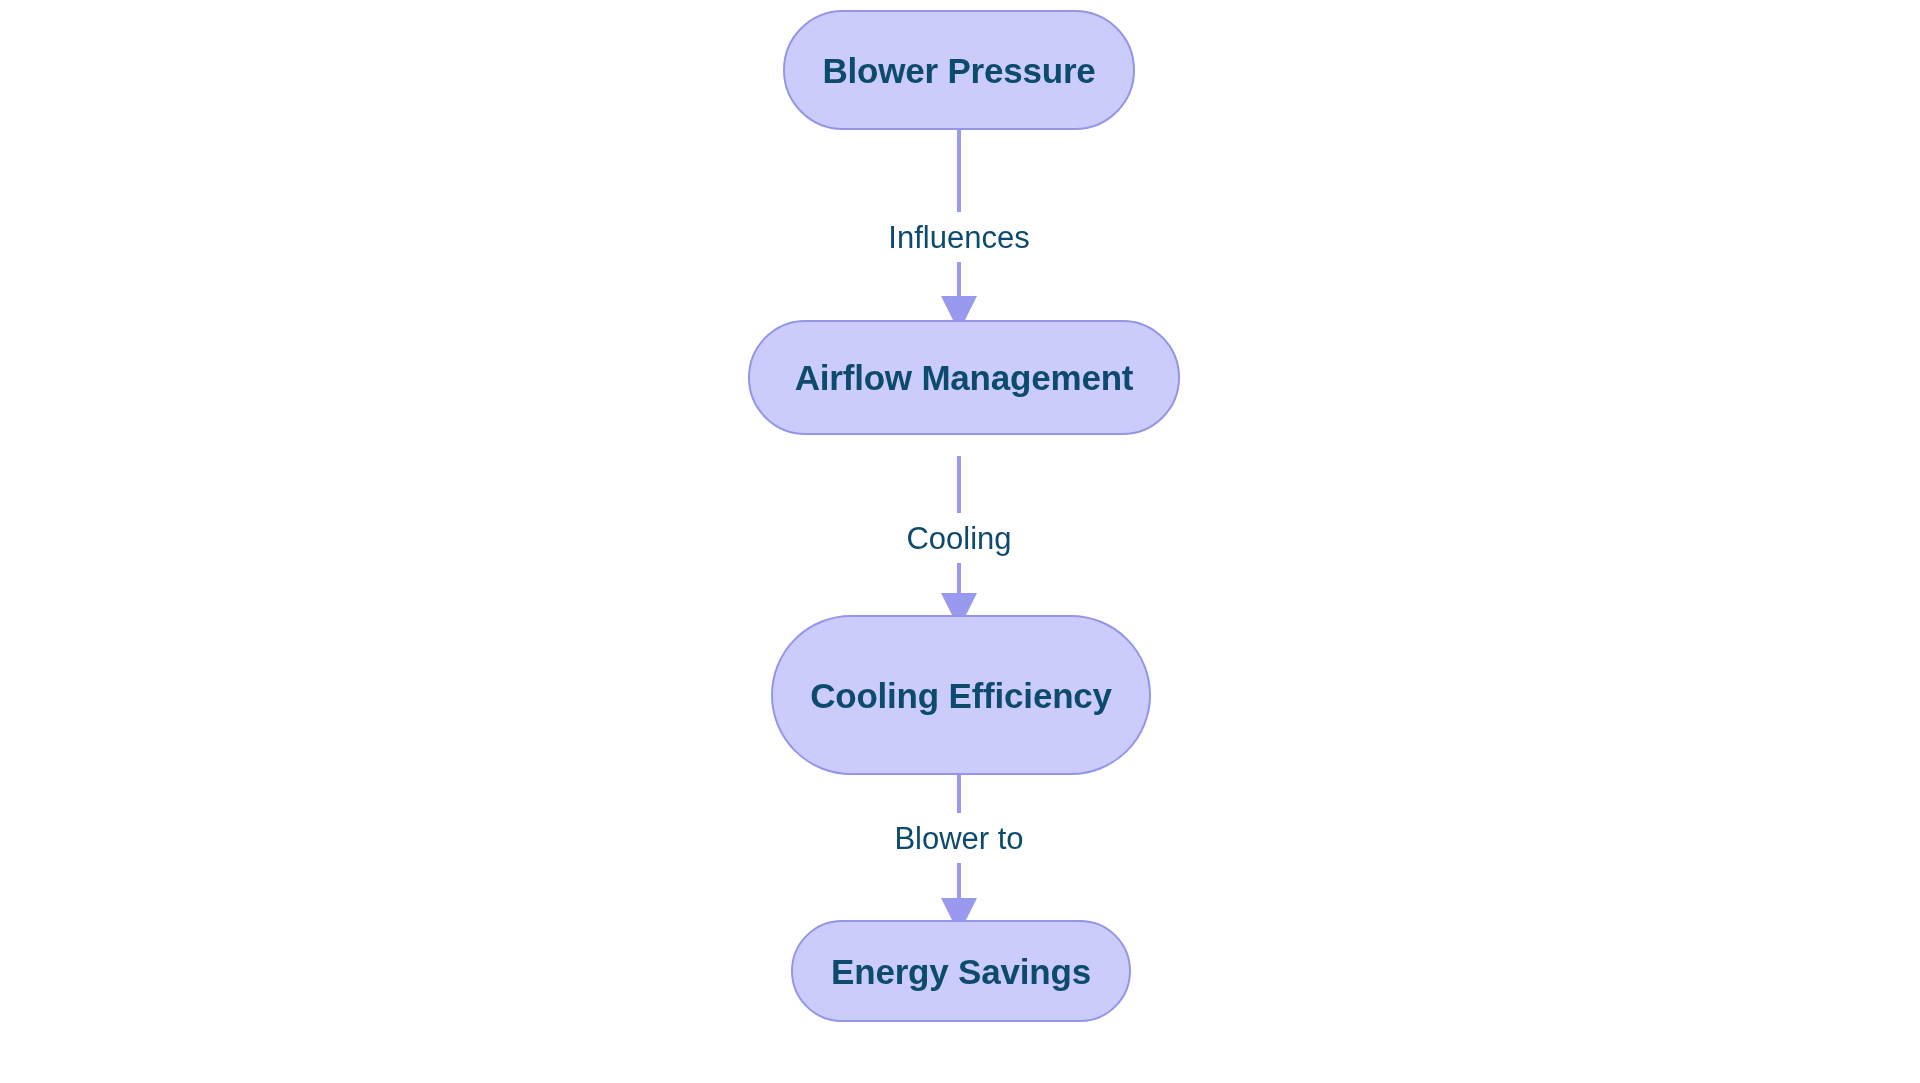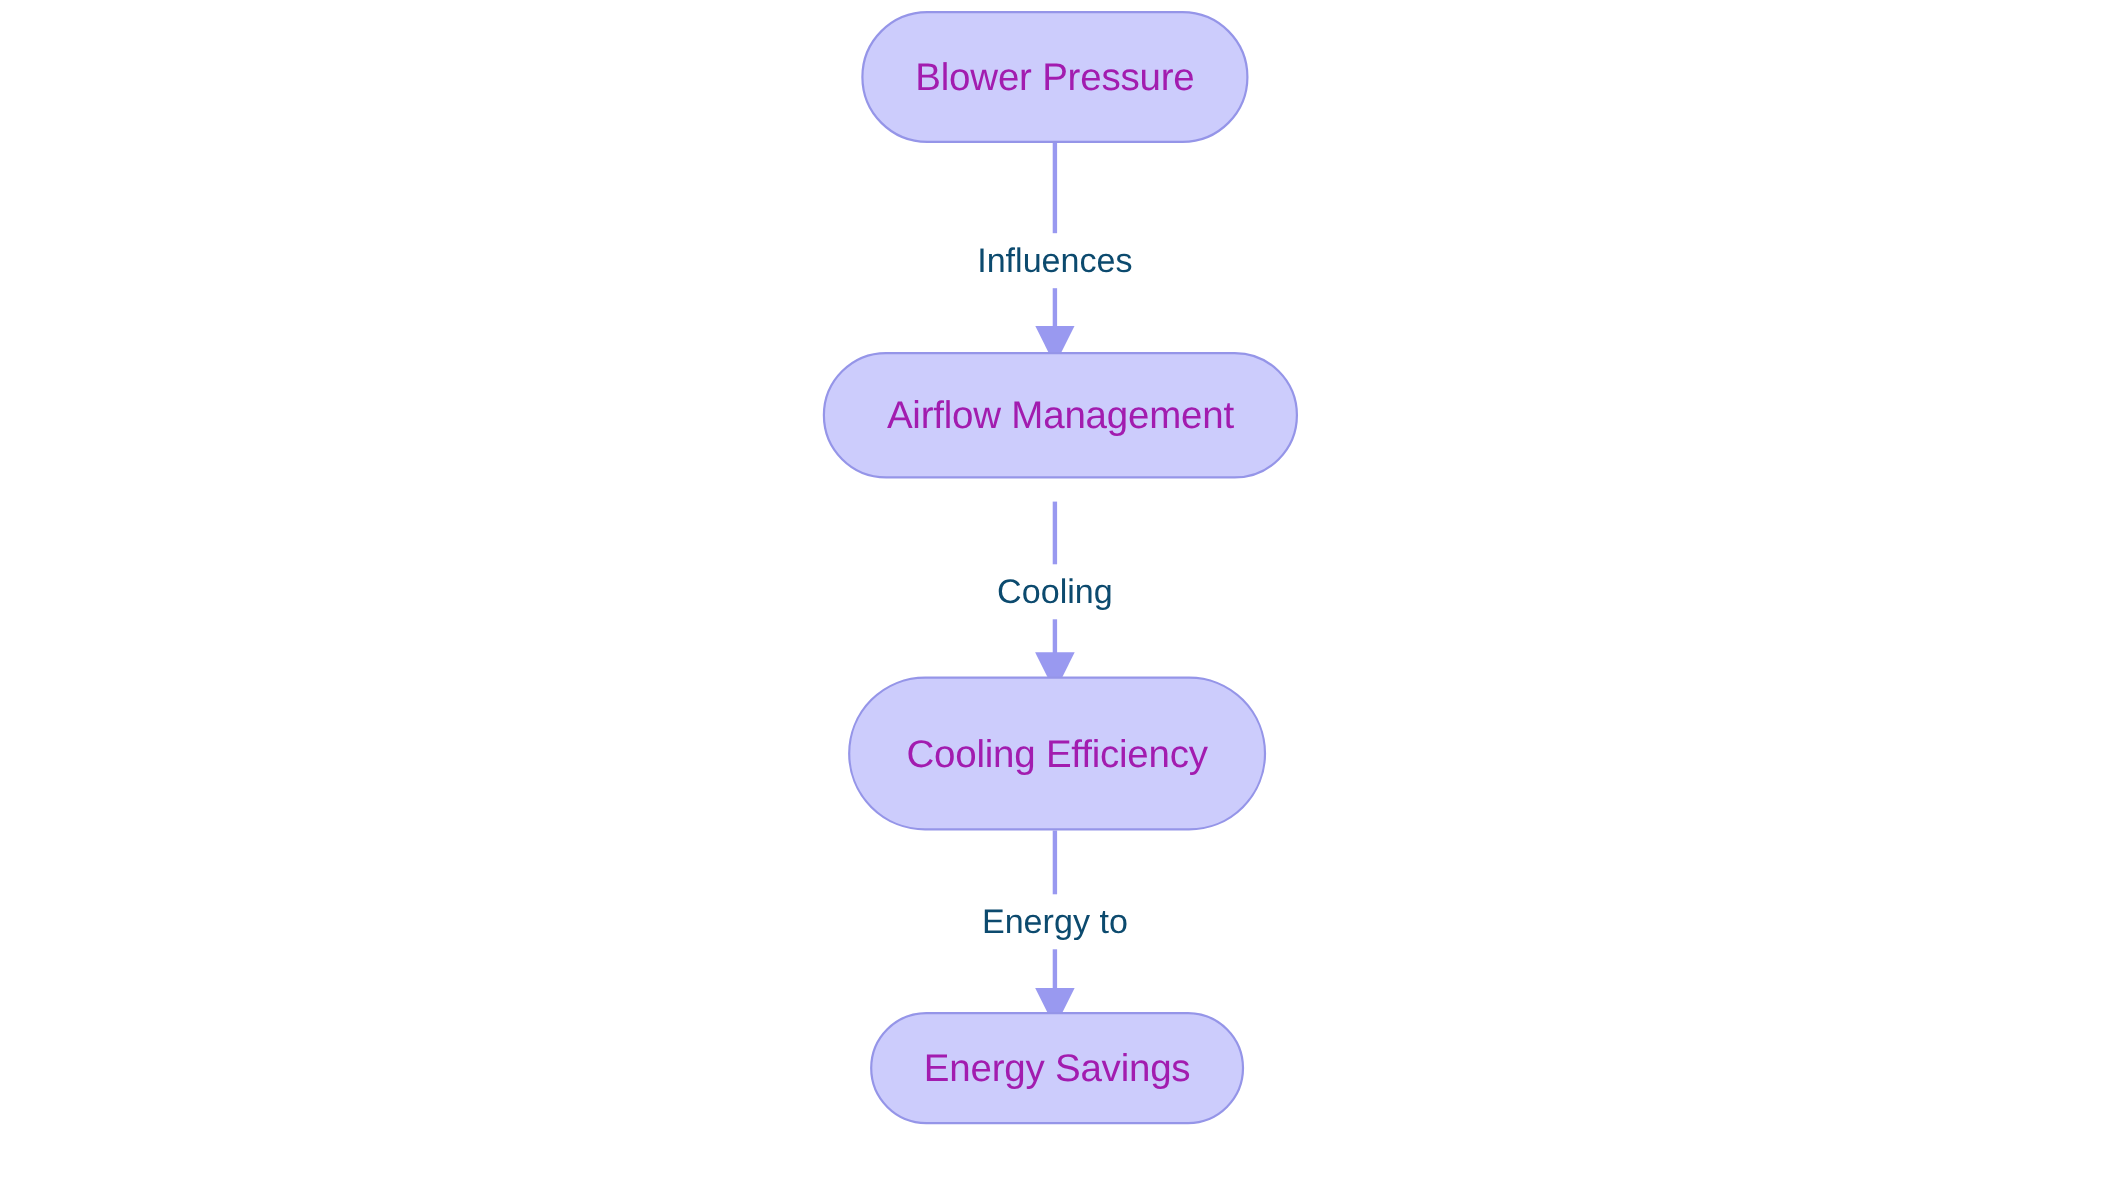--- a/index.html
+++ b/index.html
@@ -37,34 +37,34 @@
     box-sizing: border-box;
     display: flex;
     align-items: center;
     justify-content: center;
     background: #ccccfc;
     border: 2px solid #9595e8;
     border-radius: 9999px;
     z-index: 2;
   }
   .flow-node-label {
-    color: #a21caf;
+    color: #0c4a6e;
     font-family: "Liberation Sans", sans-serif;
     font-size: 35px;
-    font-weight: 400;
+    font-weight: 700;
     line-height: 1;
     letter-spacing: -0.2px;
     white-space: nowrap;
     text-align: left;
   }
 
   
   #node-blower-pressure   { left: 783px; top: 10px;  width: 352px; height: 120px; }
   #node-airflow-management{ left: 748px; top: 320px; width: 432px; height: 115px; }
-  #node-cooling-efficiency{ left: 771px; top: 615px; width: 380px; height: 140px; }
+  #node-cooling-efficiency{ left: 771px; top: 615px; width: 380px; height: 160px; }
   #node-energy-savings    { left: 791px; top: 920px; width: 340px; height: 102px; }
 
   
   .edge-label {
     position: absolute;
     z-index: 3;
     color: #0c4a6e;
     font-family: "Liberation Sans", sans-serif;
     font-size: 31px;
     font-weight: 400;
@@ -119,15 +119,15 @@
   </div>
 
   <div class="flow-node" id="node-energy-savings">
     <span class="flow-node-label">Energy Savings</span>
   </div>
 
   <div class="edge-label" id="edge-label-influences">Influences</div>
 
   <div class="edge-label" id="edge-label-improves">Cooling</div>
 
-  <div class="edge-label" id="edge-label-leads-to">Energy to</div>
+  <div class="edge-label" id="edge-label-leads-to">Blower to</div>
 
 </div>
 
 </body></html>

